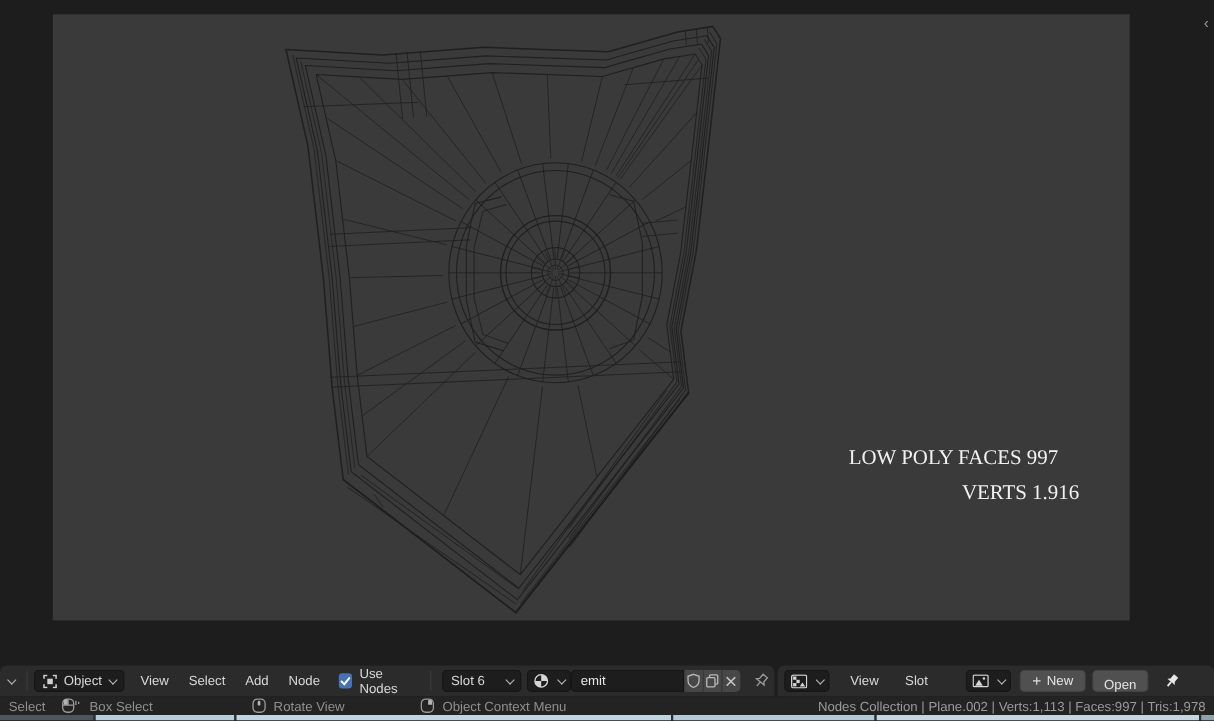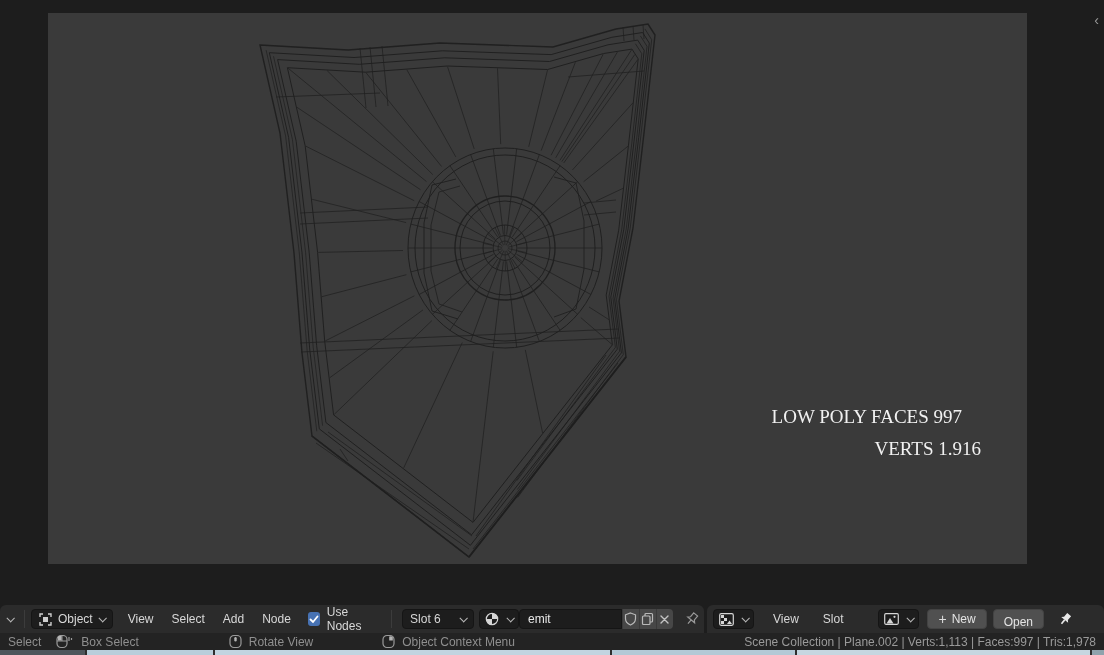--- a/index.html
+++ b/index.html
@@ -328,21 +328,21 @@
     </div>
 
     <div class="status-group" style="margin-left:69px;">
       <svg width="13" height="15" viewBox="0 0 13 15">
         <rect x="1" y="1.5" width="11" height="12" rx="4" fill="none" stroke="#9a9a9a" stroke-width="1.2"></rect>
         <path d="M7.2,2.5 A4,4 0 0 1 10.8,2.8 L10.8,6.6 L7.2,6.6 Z" fill="#b5b5b5"></path>
       </svg>
       <span>Object Context Menu</span>
     </div>
 
-    <span class="status-right">Scene Collection | Plane.002 | Verts:1,113 | Faces:997 | Tris:1,978</span>
+    <span class="status-right">Nodes Collection | Plane.002 | Verts:1,113 | Faces:997 | Tris:1,978</span>
   </div>
 
   <div class="sliver">
     <div style="width:85px;background:#4e565c;"></div>
     <div style="width:2px;background:#2e2e2e;"></div>
     <div style="width:126px;background:#b9cedb;"></div>
     <div style="width:2px;background:#2e2e2e;"></div>
     <div style="width:395px;background:#c2d4e0;"></div>
     <div style="width:2px;background:#2e2e2e;"></div>
     <div style="width:183px;background:#b4c9d6;"></div>

